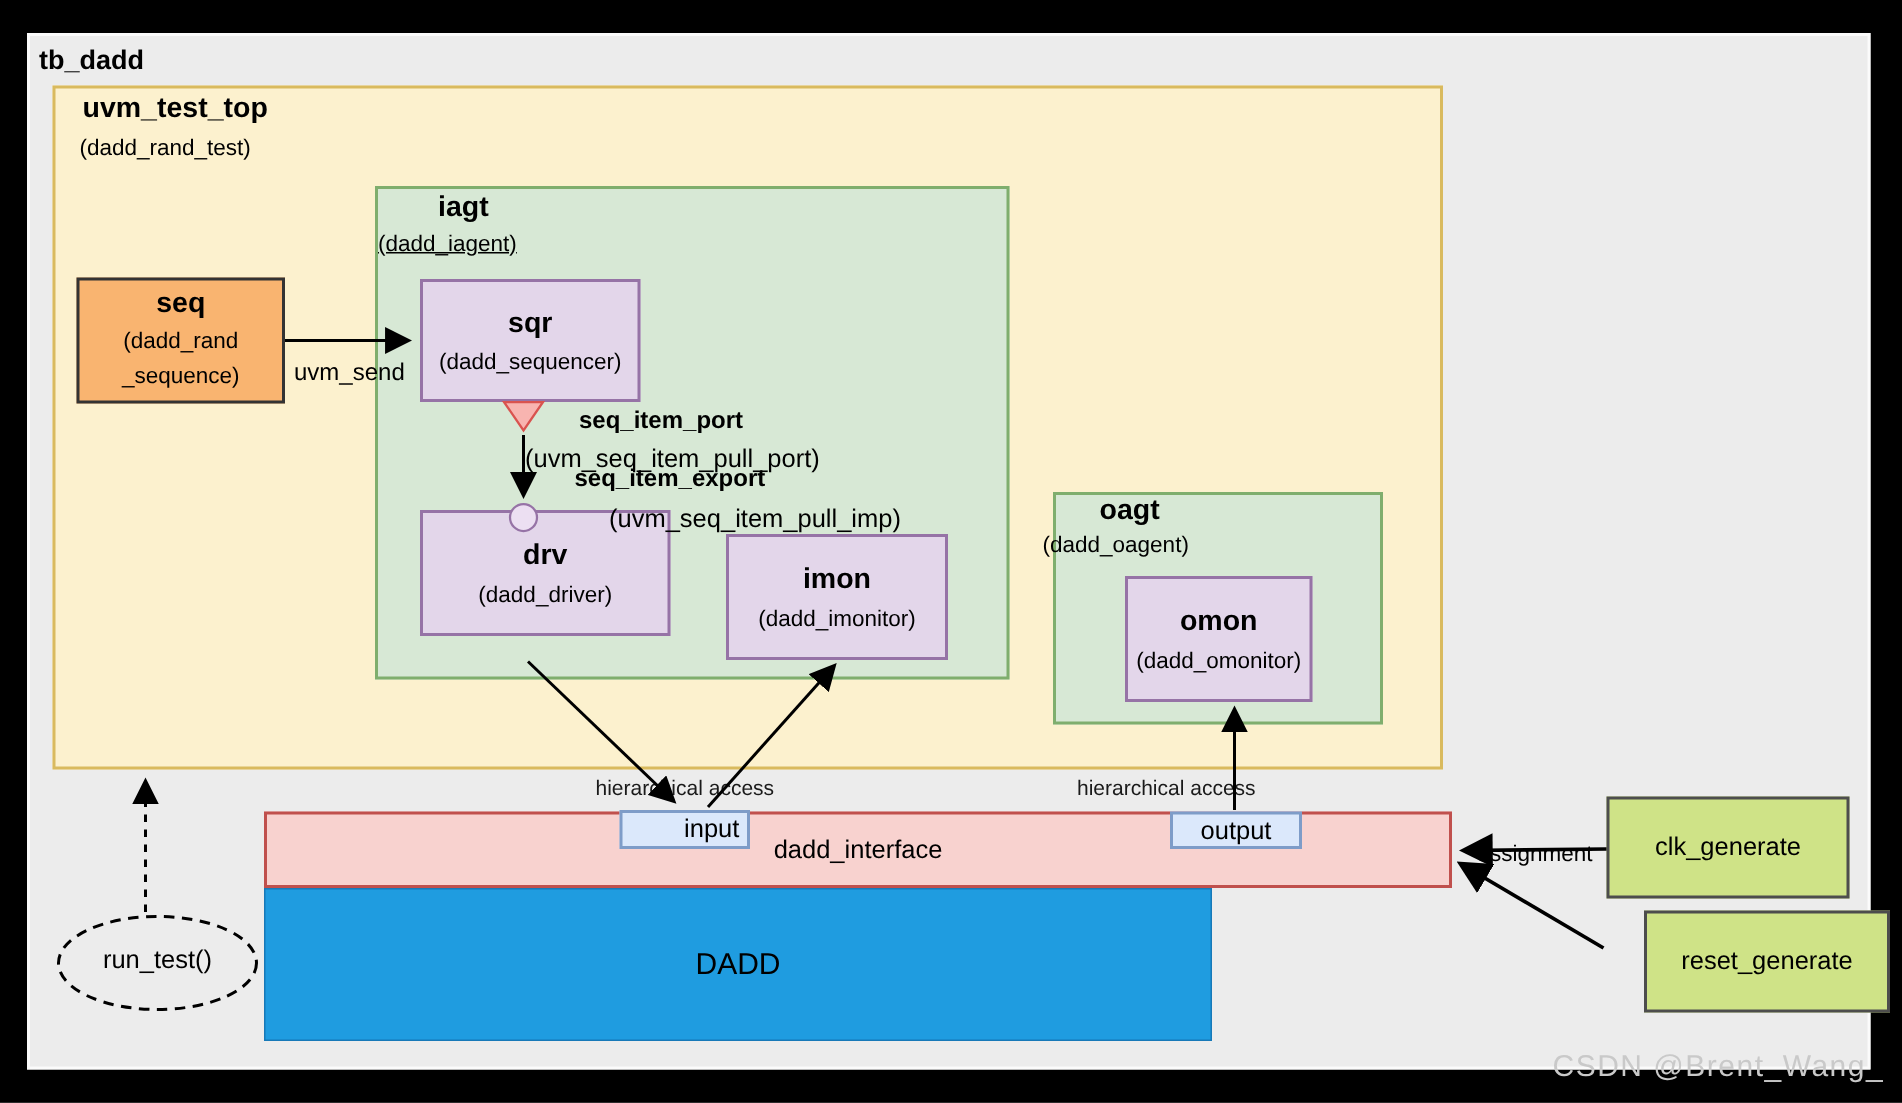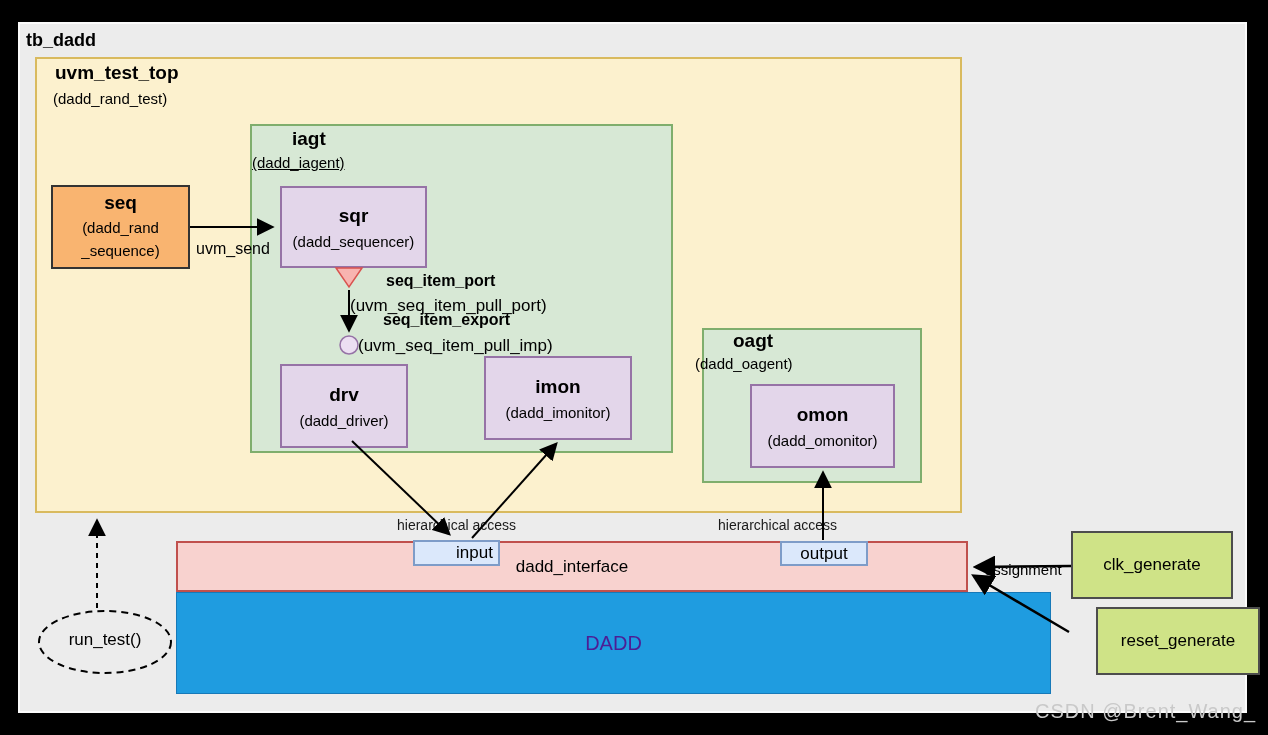--- a/index.html
+++ b/index.html
@@ -18,28 +18,28 @@
   .cont-title{font-size:19px;font-weight:bold;}
   .cont-sub{font-size:15px;}
   
   .node{display:flex;flex-direction:column;align-items:center;justify-content:center;text-align:center;}
   .node .t{font-size:19px;font-weight:bold;margin-bottom:6px;}
   .node .s{font-size:15px;}
   #seq{left:51px;top:185px;width:139px;height:84px;background:#f9b470;border:2px solid #333;}
   #seq .t{margin-bottom:2px;}
   #seq .s{line-height:1.55;}
   #sqr{left:280px;top:186px;width:147px;height:82px;background:#e3d6ea;border:2px solid #9673a6;}
-  #drv{left:280px;top:364px;width:128px;height:84px;background:#e3d6ea;border:2px solid #9673a6;}
+  #drv{left:280px;top:340px;width:167px;height:84px;background:#e3d6ea;border:2px solid #9673a6;}
   #imon{left:484px;top:356px;width:148px;height:84px;background:#e3d6ea;border:2px solid #9673a6;}
-  #omon{left:750px;top:384px;width:145px;height:84px;background:#e3d6ea;border:2px solid #9673a6;}
+  #omon{left:750px;top:384px;width:125px;height:84px;background:#e3d6ea;border:2px solid #9673a6;}
   
   #iface{left:176px;top:541px;width:792px;height:51px;background:#f8d2cf;border:2px solid #c0504d;
          display:flex;align-items:center;justify-content:center;font-size:17px;}
-  #dut{left:176px;top:592px;width:875px;height:102px;background:#1f9ce0;border:1px solid #1779b8;
-       display:flex;align-items:center;justify-content:center;color:#4c1d95;font-size:20px;}
+  #dut{left:176px;top:592px;width:632px;height:102px;background:#1f9ce0;border:1px solid #1779b8;
+       display:flex;align-items:center;justify-content:center;color:#000000;font-size:20px;}
   .pin{background:#dbe8fb;border:2px solid #7e9cc8;display:flex;align-items:center;justify-content:center;font-size:17px;}
   #pin-input{left:413px;top:540px;width:87px;height:26px;padding-left:36px;}
   #pin-output{left:780px;top:541px;width:88px;height:25px;}
   .gen{background:#cfe387;border:2px solid #4d4d4d;display:flex;align-items:center;justify-content:center;font-size:17px;}
   #clk-gen{left:1071px;top:531px;width:162px;height:68px;}
   #reset-gen{left:1096px;top:607px;width:164px;height:68px;}
   
   #run-test-text{left:40px;top:630px;width:130px;text-align:center;font-size:17px;}
   
   .portlbl{font-size:17px;}
@@ -93,21 +93,21 @@
   </div>
 
   <div id="omon" class="abs node">
     <div class="t">omon</div>
     <div class="s">(dadd_omonitor)</div>
   </div>
 
   <div class="lbl serif portlbl b" style="left:386px;top:272px;">seq_item_port</div>
   <div class="lbl serif portlbl" style="left:350px;top:296px;">(uvm_seq_item_pull_port)</div>
   <div class="lbl serif portlbl b" style="left:383px;top:311px;">seq_item_export</div>
-  <div class="lbl serif portlbl" style="left:358px;top:336px;">(uvm_seq_item_pull_imp)</div>
+  <div class="lbl serif portlbl" style="left:358px;top:336px;padding-left:48px;">(uvm_seq_item_pull_imp)</div>
 
   <div id="lbl-uvm-send" class="lbl">uvm_send</div>
   <div class="lbl serif hier" style="left:397px;top:517px;">hierarchical access</div>
   <div class="lbl serif hier" style="left:718px;top:517px;">hierarchical access</div>
   <div id="lbl-assignment" class="lbl">assignment</div>
 
   <div id="iface" class="abs">
     <span>dadd_interface</span>
   </div>
   <div id="pin-input" class="abs pin">

